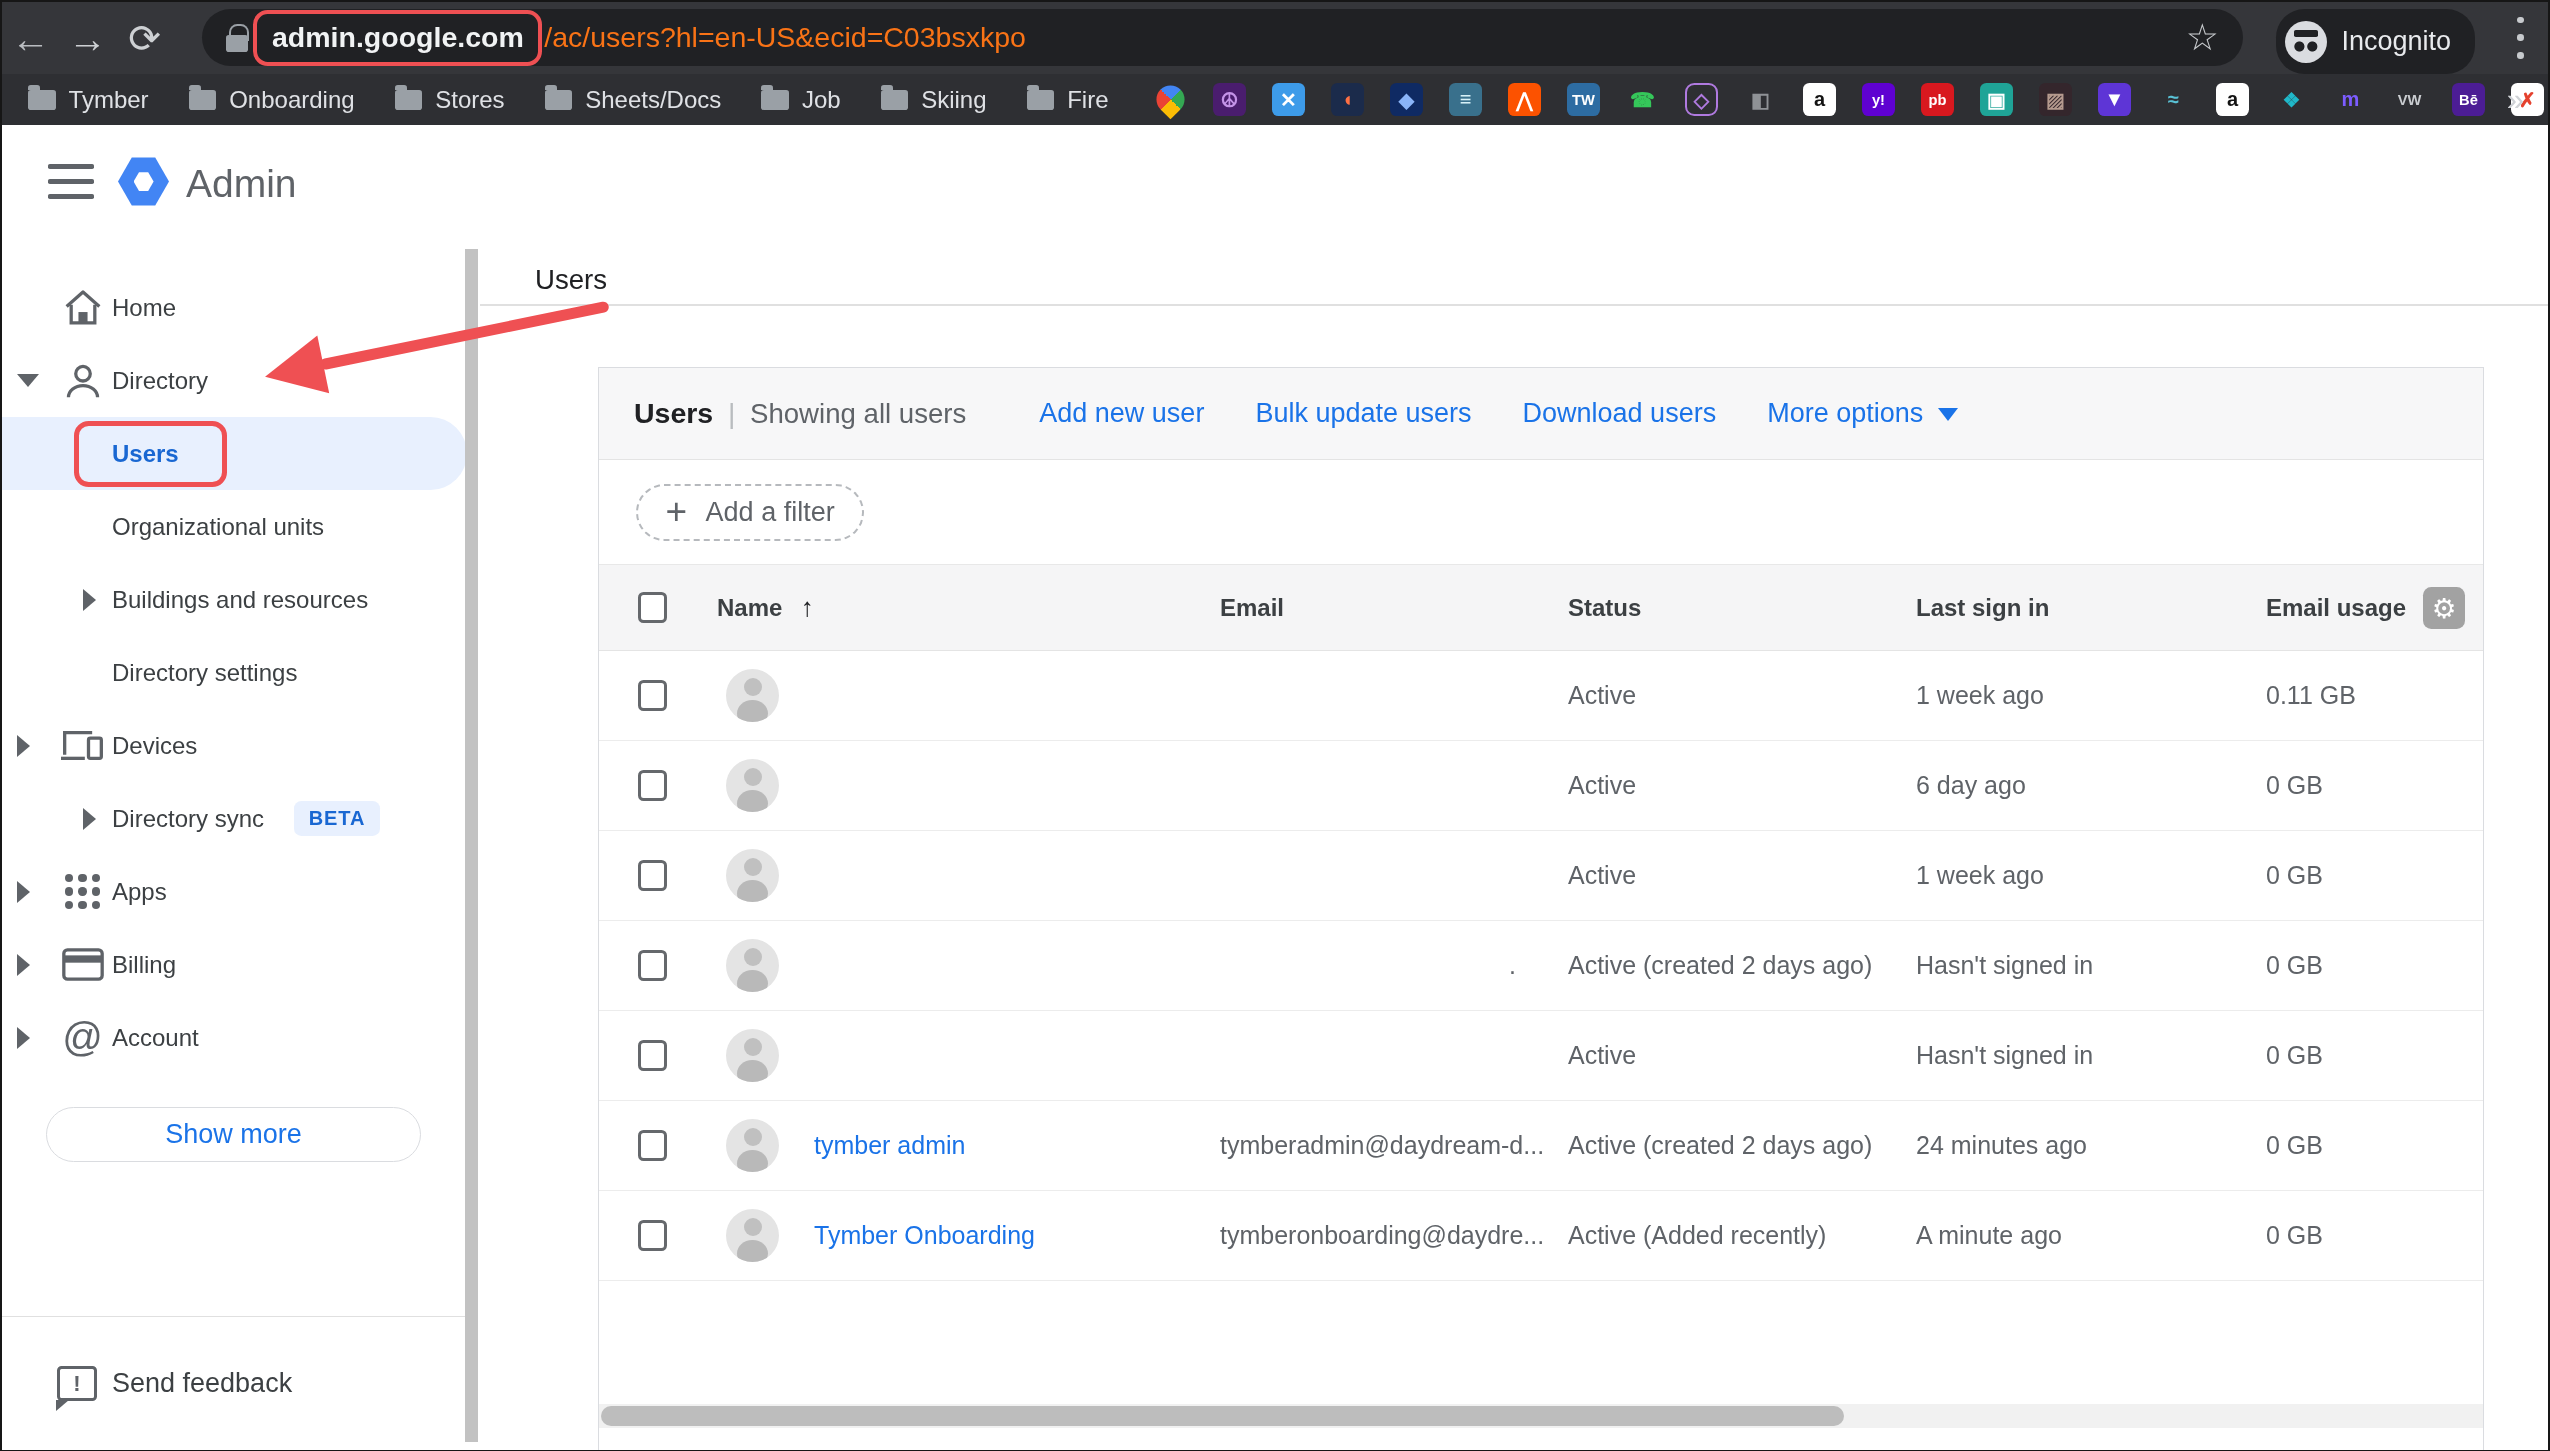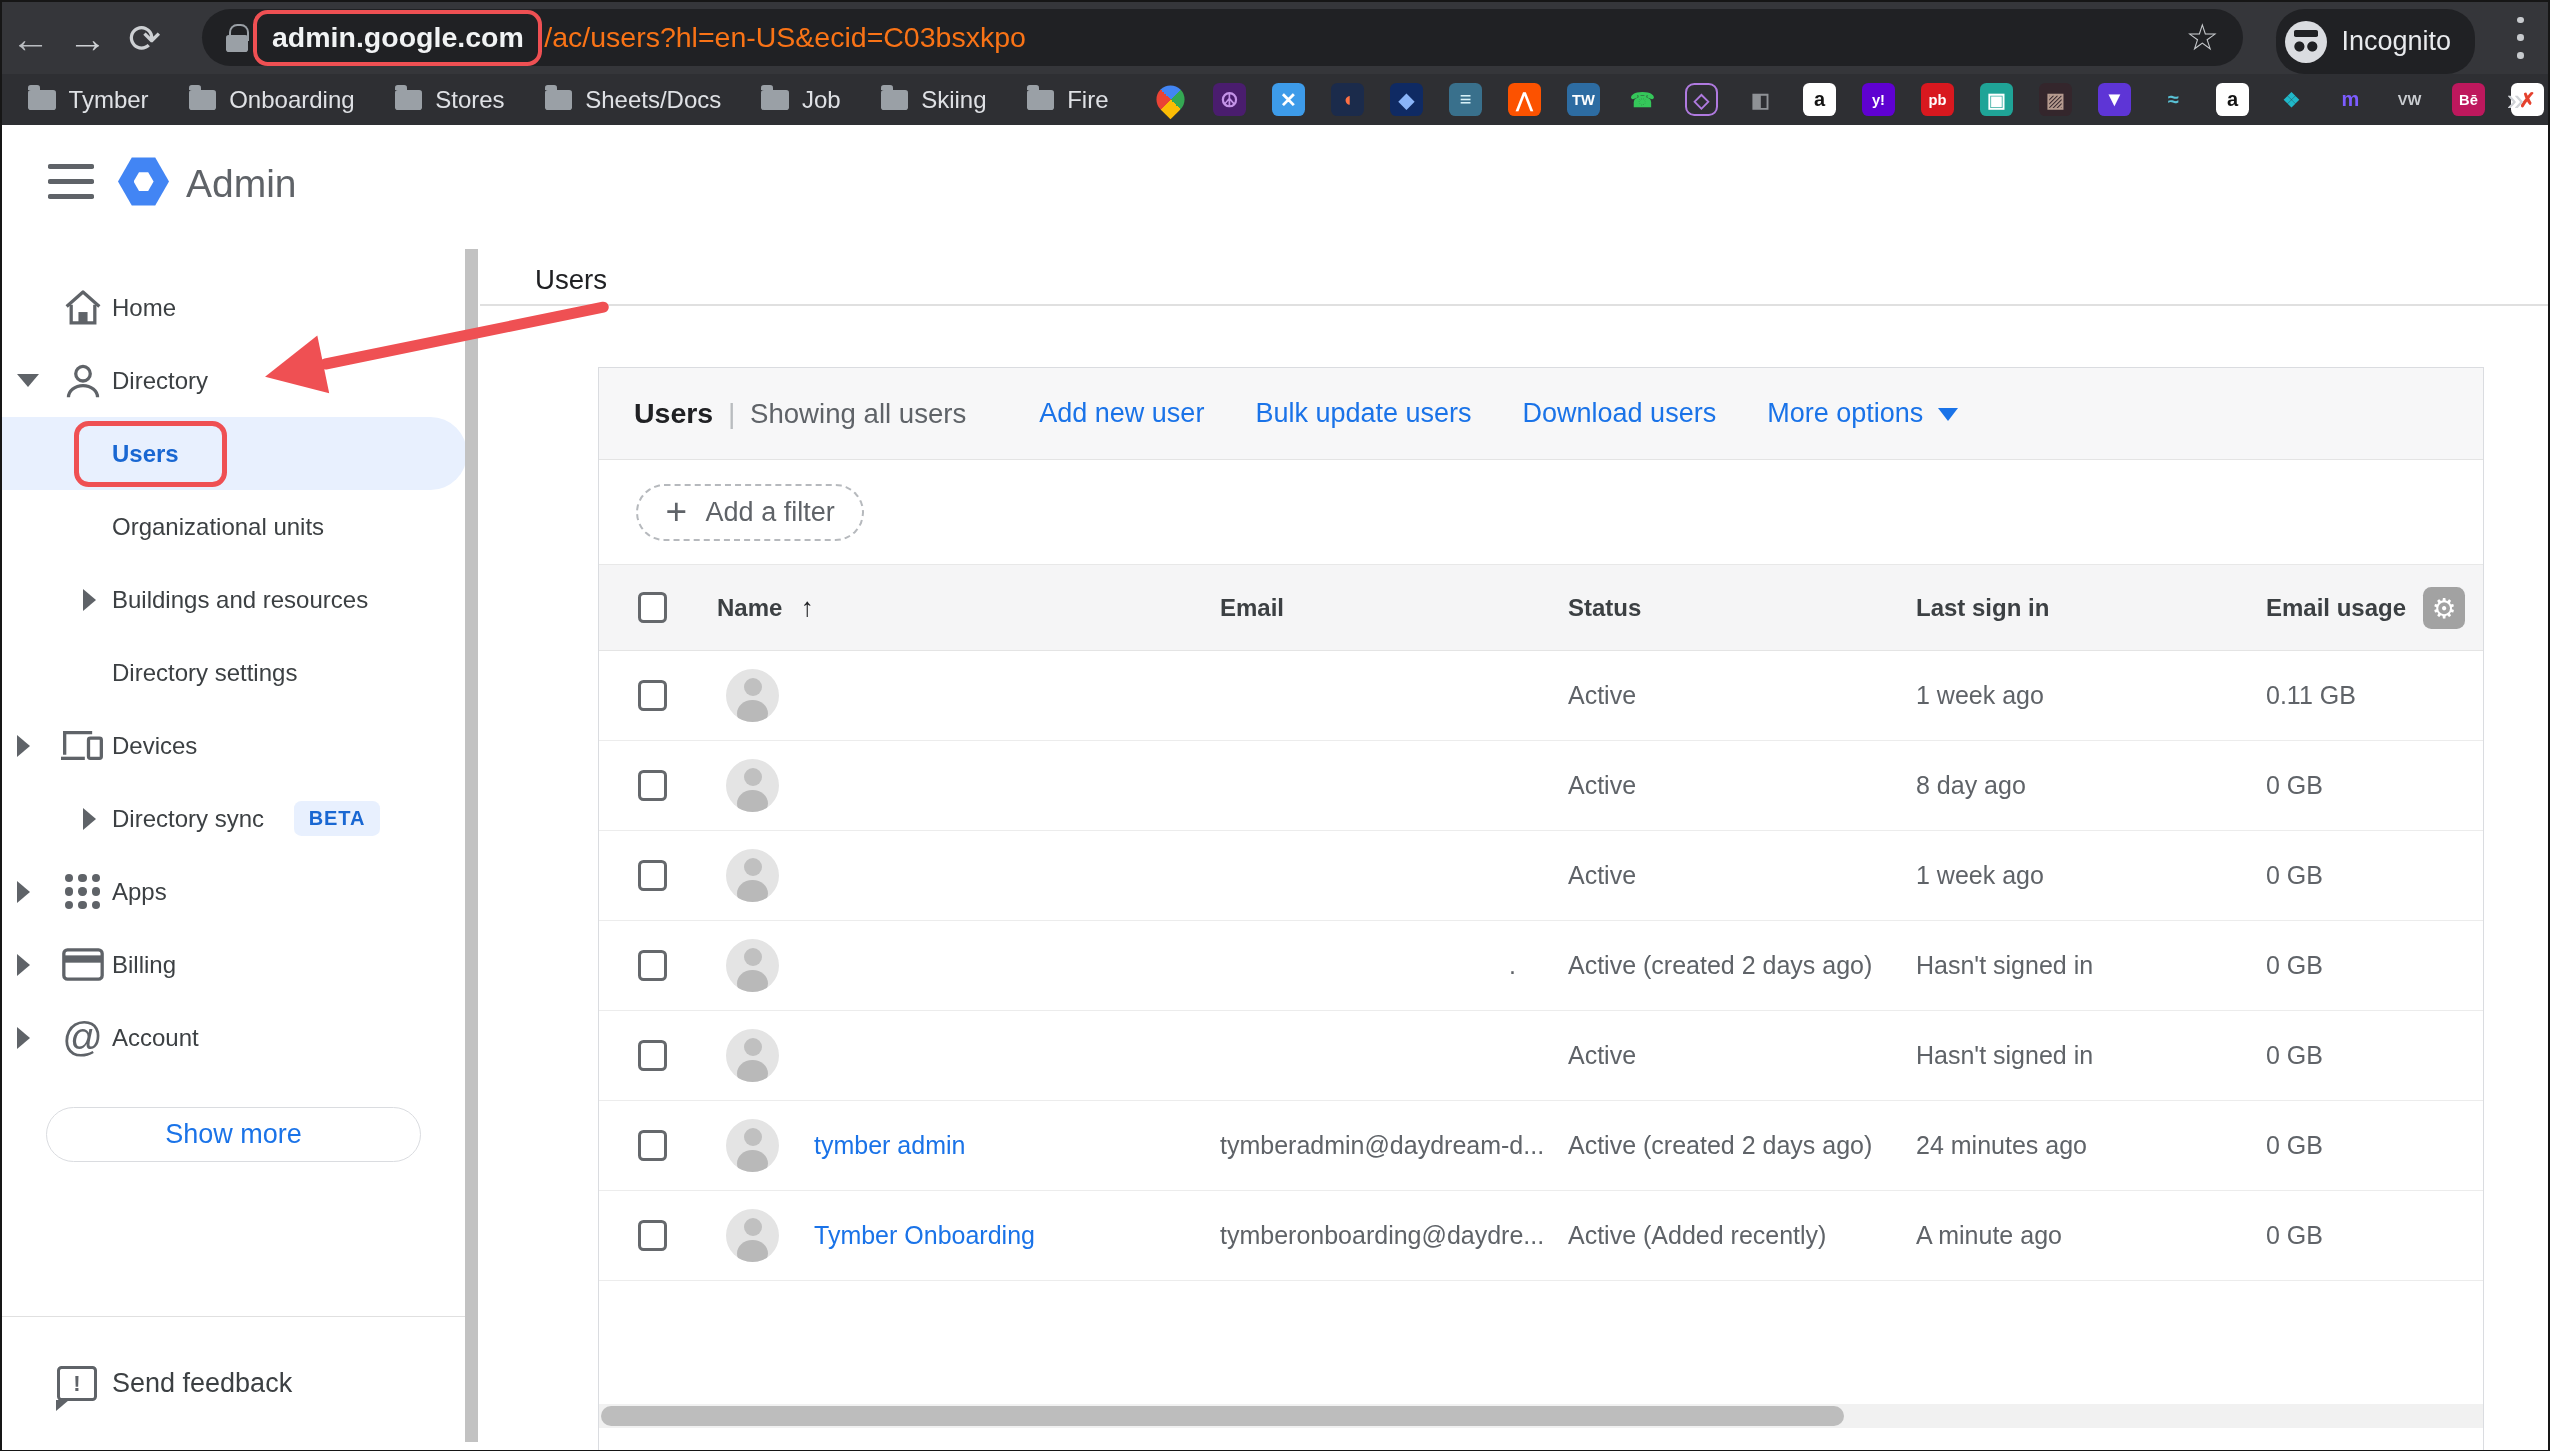--- a/index.html
+++ b/index.html
@@ -192,21 +192,21 @@
         <span class="fav" style="background: rgb(95, 1, 209); color: rgb(255, 255, 255); font-size: 14.7px;">y!</span>
         <span class="fav" style="background: rgb(216, 24, 31); color: rgb(255, 255, 255); font-size: 14.7px;">pb</span>
         <span class="fav" style="background: rgb(31, 164, 151); color: rgb(255, 255, 255);">▣</span>
         <span class="fav" style="background: rgb(52, 38, 44); color: rgb(181, 154, 142);">▨</span>
         <span class="fav" style="background: rgb(94, 53, 214); color: rgb(255, 255, 255);">▼</span>
         <span class="fav" style="background: transparent; color: rgb(89, 194, 214);">≈</span>
         <span class="fav" style="background: rgb(255, 255, 255); color: rgb(19, 19, 19);">a</span>
         <span class="fav" style="background: transparent; color: rgb(32, 184, 201);">❖</span>
         <span class="fav" style="background: transparent; color: rgb(124, 92, 255);">m</span>
         <span class="fav" style="background: transparent; color: rgb(201, 204, 208); font-size: 14.7px;">VW</span>
-        <span class="fav" style="background: #be185d; color: rgb(255, 255, 255); font-size: 14.7px;">Bē</span>
+        <span class="fav" style="background: #4c1d95; color: rgb(255, 255, 255); font-size: 14.7px;">Bē</span>
         <span class="fav" style="background: rgb(255, 255, 255); color: rgb(228, 65, 46);">✗</span>
       </span>
     <span class="bm-overflow">»</span>
   </div>
 
   <div class="app-header">
     <div class="hamburger">
         <i></i>
         <i></i>
         <i></i>
@@ -398,21 +398,21 @@
       </div>
       <div class="trow">
         <span class="cb"></span>
         <span class="avatar">
             <span class="av-head"></span>
             <span class="av-body"></span>
           </span>
         <a class="cell name"></a>
         <span class="cell email"></span>
         <span class="cell status">Active</span>
-        <span class="cell last">8 day ago</span>
+        <span class="cell last">6 day ago</span>
         <span class="cell usage">0 GB</span>
       </div>
       <div class="trow">
         <span class="cb"></span>
         <span class="avatar">
             <span class="av-head"></span>
             <span class="av-body"></span>
           </span>
         <a class="cell name"></a>
         <span class="cell email"></span>

